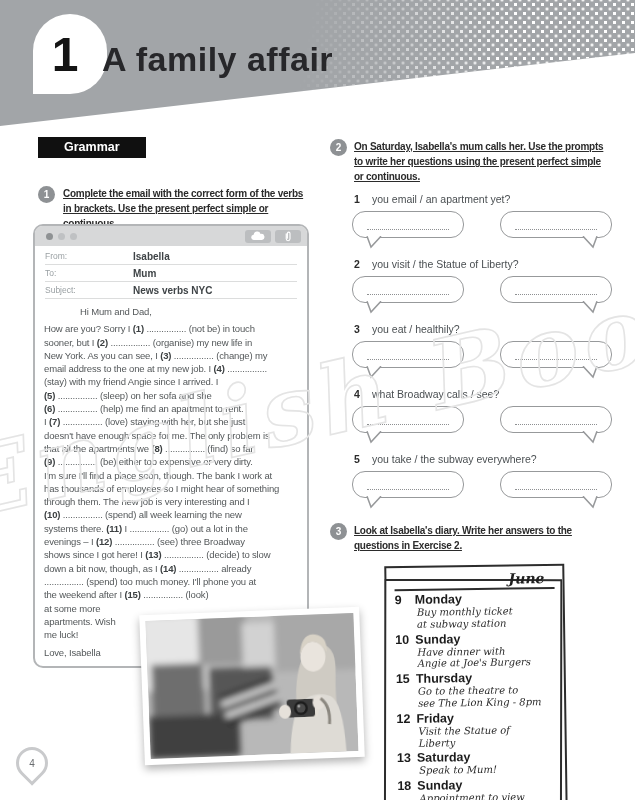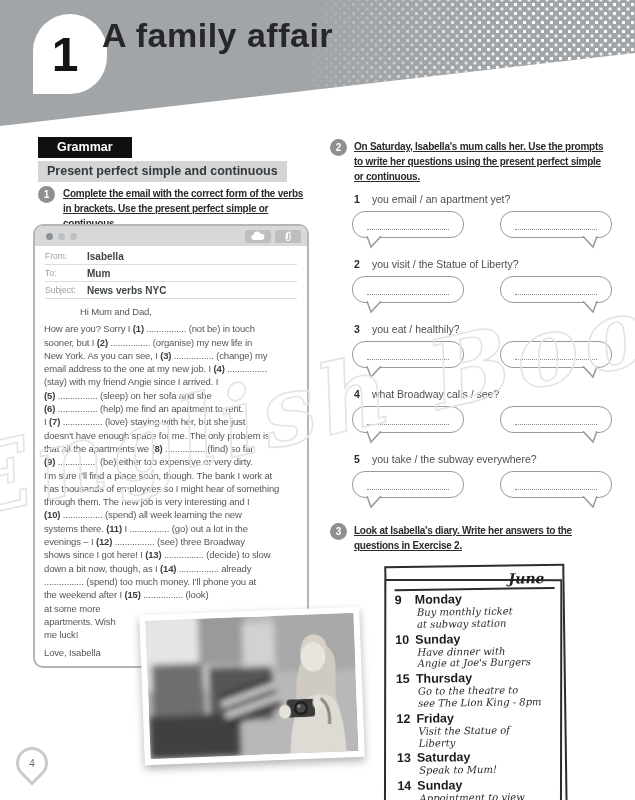--- a/index.html
+++ b/index.html
@@ -25,37 +25,37 @@
     -webkit-mask-image:linear-gradient(100deg, transparent 5%, #000 60%);
     mask-image:linear-gradient(100deg, transparent 5%, #000 60%);
   }
   .unit-badge {
     position:absolute; left:33px; top:14px; width:74px; height:80px;
     background:#fff; border-radius:42px 42px 42px 0;
     display:flex; align-items:center; justify-content:center;
   }
   .unit-number { font-size:48px; font-weight:700; color:#141414; margin-right:10px; }
   .page-title {
-    position:absolute; left:102px; top:16px;
+    position:absolute; left:102px; top:40px;
     font-size:34px; font-weight:700; letter-spacing:0.5px; color:#27272a;
   }
 
   
   .watermark {
     position:absolute; left:-50px; top:345px; width:760px;
     font-family:"DejaVu Serif", serif; font-style:italic; font-weight:700;
     font-size:95px; letter-spacing:6px; white-space:nowrap;
     color:transparent; -webkit-text-stroke:1.6px #e4e4e4;
     transform:rotate(-13deg); pointer-events:none; z-index:5;
   }
 
   
   .grammar-label {
     position:absolute; left:38px; top:137px; background:#101010; color:#fff;
-    font-size:12.5px; font-weight:700; padding:3px 19px 4px;
+    font-size:12.5px; font-weight:700; padding:3px 26px 4px;
   }
   .topic-box {
     position:absolute; left:38px; top:161px; background:#d4d5d6; color:#35383a;
     font-size:12.5px; font-weight:700; padding:3px 9px 4px;
   }
   .ex-circle {
     width:17px; height:17px; border-radius:50%; background:#8e9194; color:#fff;
     font-size:10px; font-weight:700; display:flex; align-items:center; justify-content:center;
     flex:0 0 auto;
   }
@@ -74,21 +74,21 @@
   }
   .win-dot { width:7px; height:7px; border-radius:50%; margin-left:5px; }
   .win-dot.d1 { background:#8f9294; } .win-dot.d2,.win-dot.d3 { background:#bfc1c3; }
   .titlebar-spacer { flex:1; }
   .tb-btn {
     width:26px; height:13px; border-radius:3px; background:#bcbec0;
     display:flex; align-items:center; justify-content:center; margin-left:4px;
   }
   .email-fields { padding:2px 10px 0; }
   .field-row {
-    display:flex; align-items:center; height:17px; border-bottom:1px solid #dcdddd;
+    display:flex; align-items:center; height:17px; border-bottom:1px solid #dcdddd;gap:46px;
   }
   .field-label { width:42px; font-size:8.5px; color:#9aa0a3; }
   .field-value { font-size:10px; font-weight:700; color:#3f4447; }
   .email-body {
     padding:6px 9px 0; font-size:9.5px; letter-spacing:-0.15px; line-height:13.3px;
     color:#54585a; white-space:nowrap;
   }
   .email-body b { color:#3c4042; }
   .email-greeting { margin-bottom:4px;margin-left:36px; }
   .email-signoff { margin-top:5px; }
@@ -164,21 +164,20 @@
     <div class="halftone"></div>
   </div>
   <div class="unit-badge">
     <div class="unit-number">1</div>
   </div>
   <div class="page-title">A family affair</div>
 
   <div class="watermark">English Book</div>
 
   <div class="grammar-label">Grammar</div>
-  <div class="topic-box">Present perfect simple and continuous</div>
 
   <div class="ex1-head">
     <div class="ex-circle">1</div>
     <div class="instr">Complete the email with the correct form of the verbs in brackets. Use the present perfect simple or continuous.</div>
   </div>
 
   <div class="email-window">
     <div class="email-titlebar">
       <div class="win-dot d1"></div>
       <div class="win-dot d2"></div>
@@ -415,21 +414,21 @@
 
   <div class="diary-entry">
     <div class="diary-dayline">
       <span class="diary-daynum">13</span><span class="diary-weekday">Saturday</span>
     </div>
     <div class="diary-note">Speak to Mum!</div>
   </div>
 
   <div class="diary-entry">
     <div class="diary-dayline">
-      <span class="diary-daynum">14</span><span class="diary-weekday">Sunday</span>
+      <span class="diary-daynum">18</span><span class="diary-weekday">Sunday</span>
     </div>
     <div class="diary-note">Appointment to view
 apartment – 2:30 pm</div>
   </div>
 </div>
     </div>
   </div>
 
   <div class="page-pin">
     <span>4</span>

